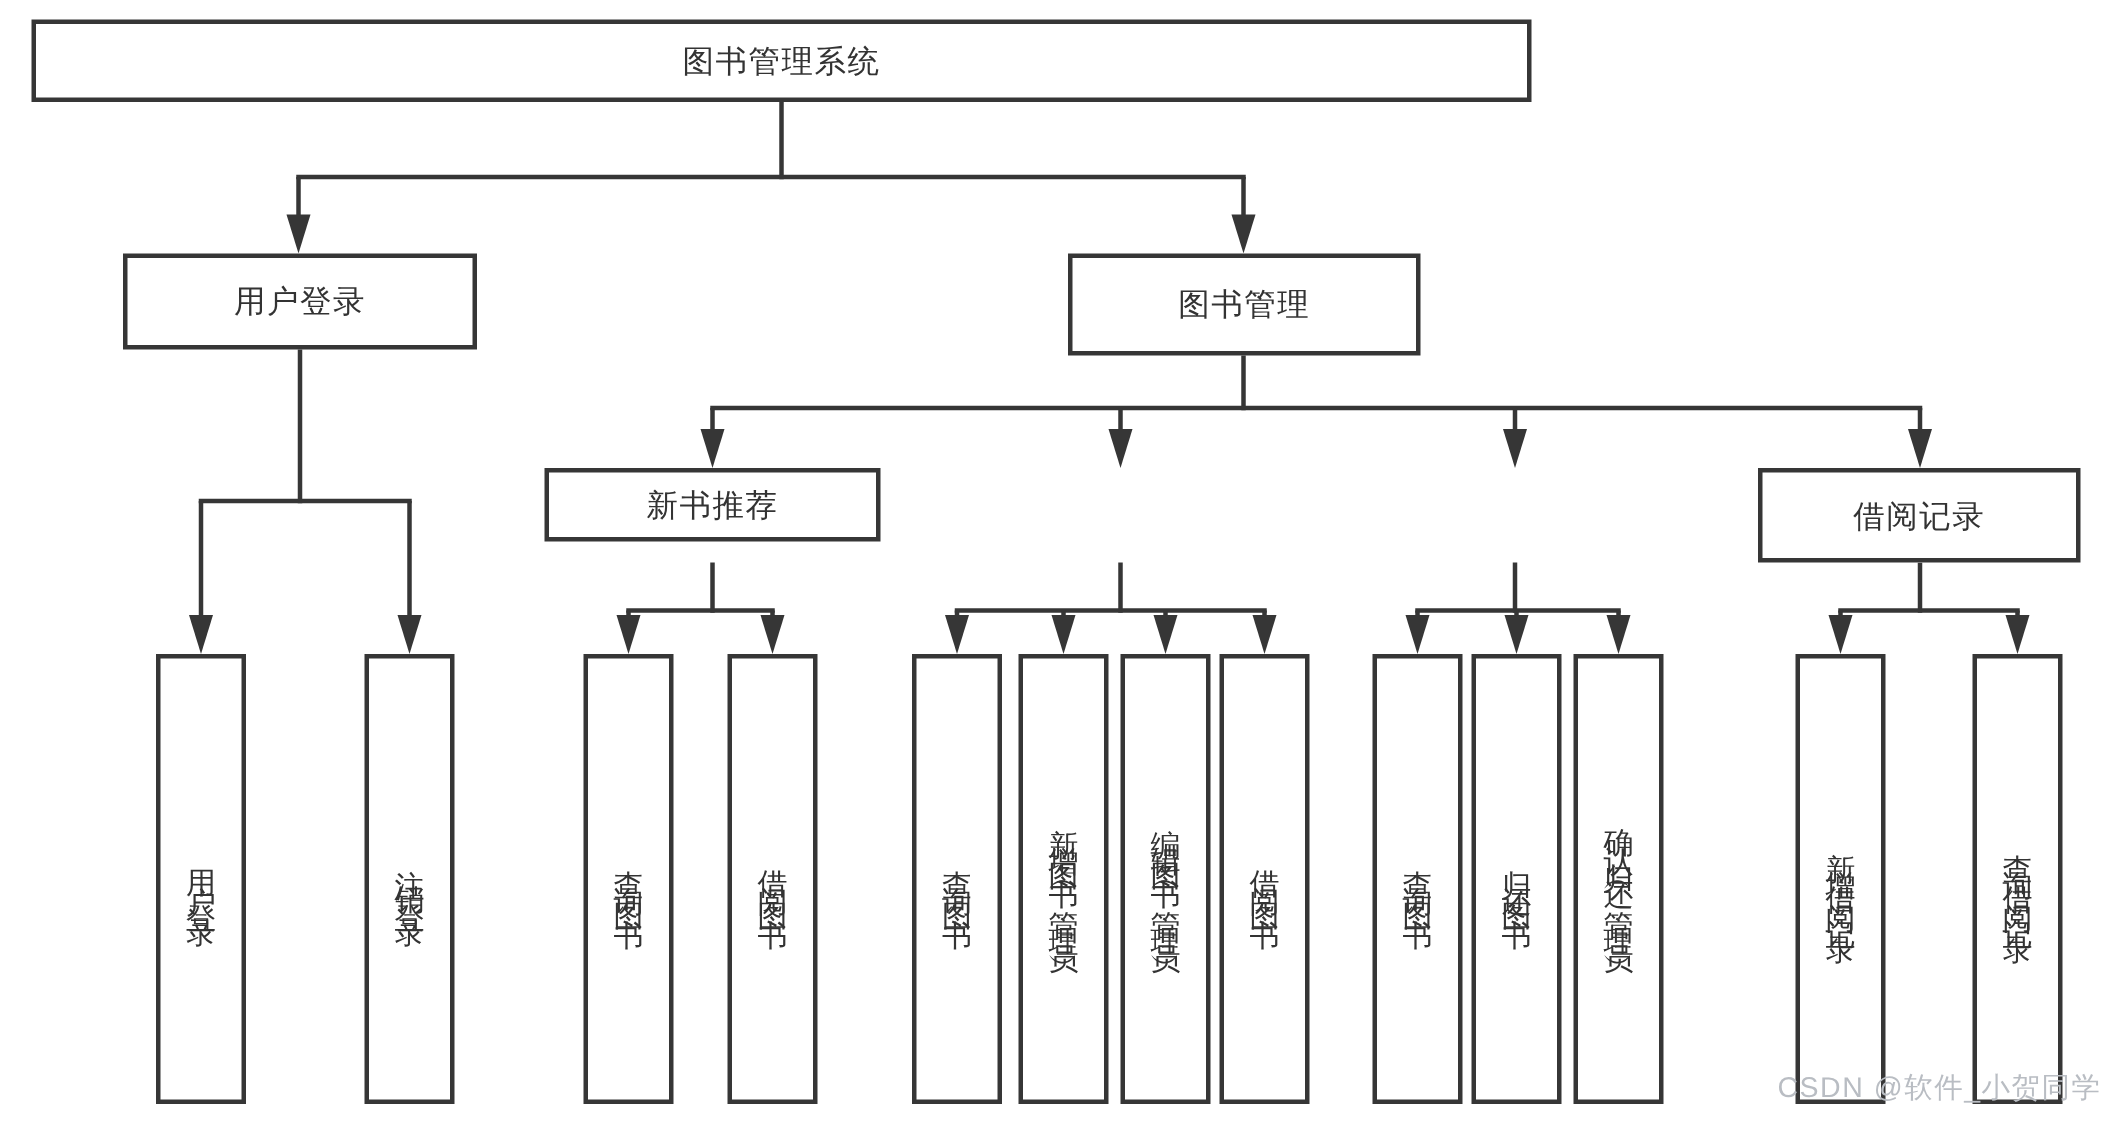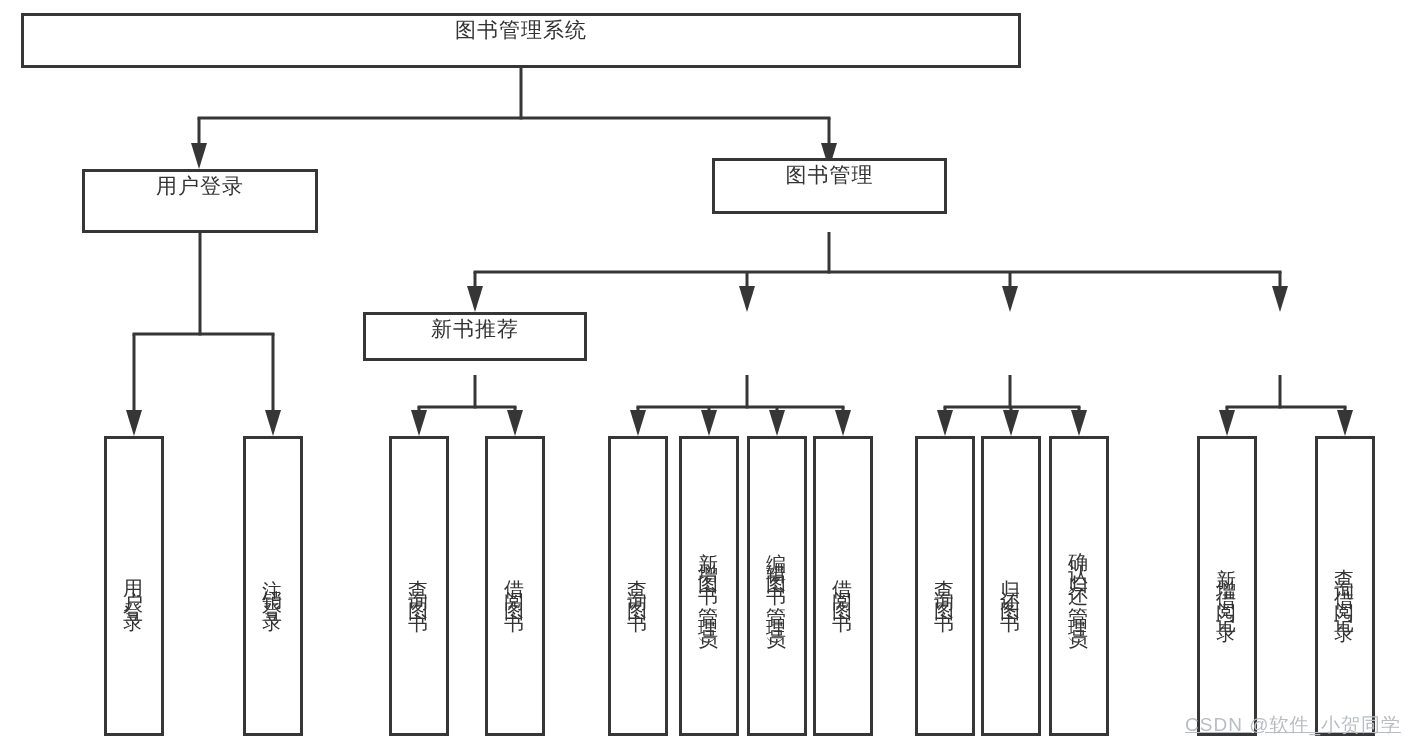--- a/index.html
+++ b/index.html
@@ -26,20 +26,21 @@
   }
   #connectors polygon{
     fill:var(--line,#363636);
   }
   .hbox{
     position:absolute;
     box-sizing:border-box;
     border:3px solid var(--line,#363636);
     background:#ffffff;
     display:flex;
+    align-items:center;
     justify-content:center;
     z-index:2;
     color:var(--text,#333333);
     font-size:21px;
     letter-spacing:1px;
   }
   .vbox{
     position:absolute;
     top:436px;
     width:60px;
@@ -61,21 +62,20 @@
     white-space:nowrap;
   }
   #watermark{
     position:absolute;
     right:4px;
     top:712px;
     z-index:3;
     font-size:19px;
     color:var(--wm,#b9bdc3);
     letter-spacing:1px;
-    text-decoration:underline;
   }
 </style>
 </head>
 <body>
 
 <div id="canvas">
 
   <svg id="connectors" viewBox="0 0 1405 747" xmlns="http://www.w3.org/2000/svg">
 
     <g>
@@ -152,27 +152,30 @@
     </g>
   </svg>
 
   <div class="hbox" style="left:21px;top:13px;width:1000px;height:55px">
     <span>图书管理系统</span>
   </div>
 
   <div class="hbox" style="left:82px;top:169px;width:236px;height:64px">
     <span>用户登录</span>
   </div>
-  <div class="hbox" style="left:712px;top:158px;width:235px;height:56px">
+  <div class="hbox" style="left:712px;top:169px;width:235px;height:68px">
     <span>图书管理</span>
   </div>
 
   <div class="hbox" style="left:363px;top:312px;width:224px;height:49px">
     <span>新书推荐</span>
   </div>
+  <div class="hbox" style="left:1172px;top:312px;width:215px;height:63px">
+    <span>借阅记录</span>
+  </div>
 
   <div class="vbox" style="left:104px">
     <span class="vtext">用户登录</span>
   </div>
   <div class="vbox" style="left:243px">
     <span class="vtext">注销登录</span>
   </div>
 
   <div class="vbox" style="left:389px">
     <span class="vtext">查询图书</span>

